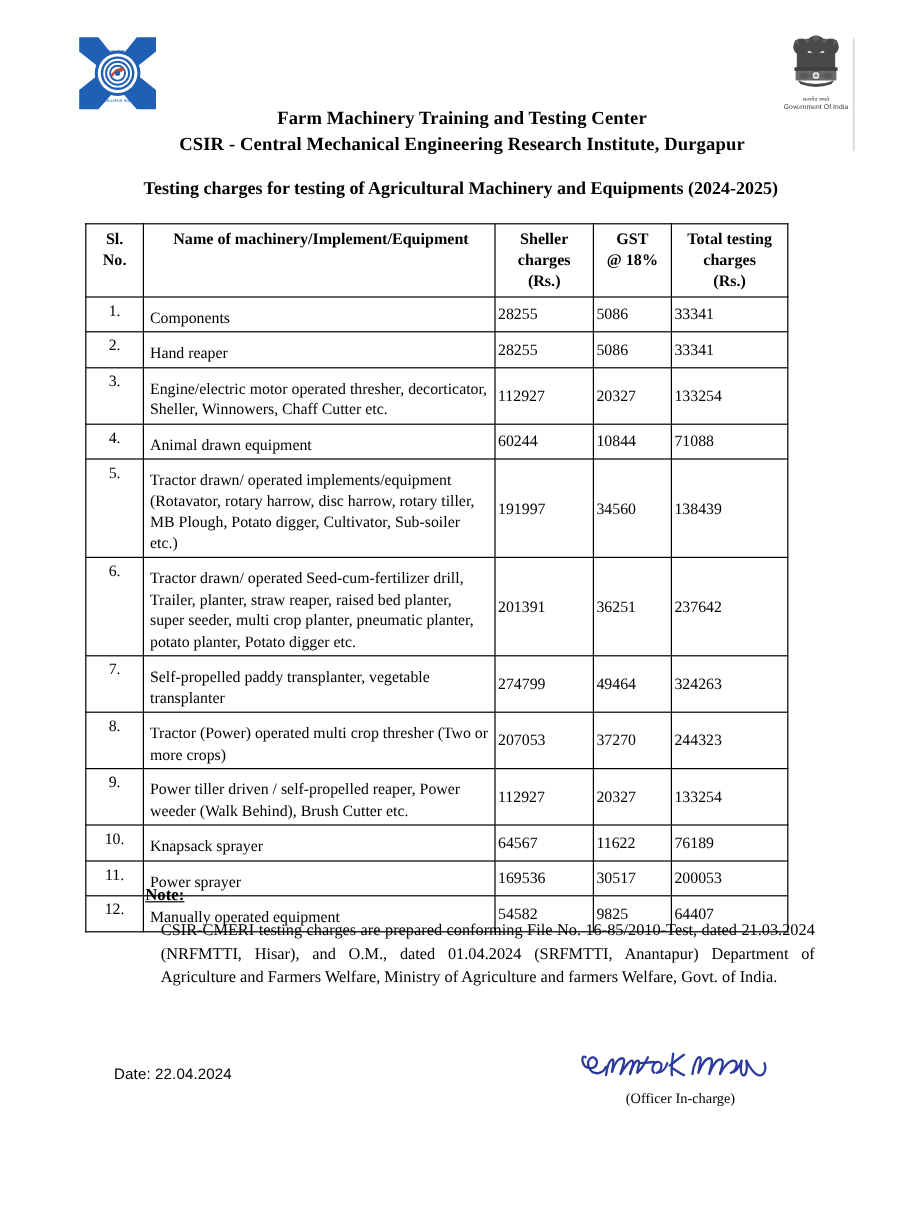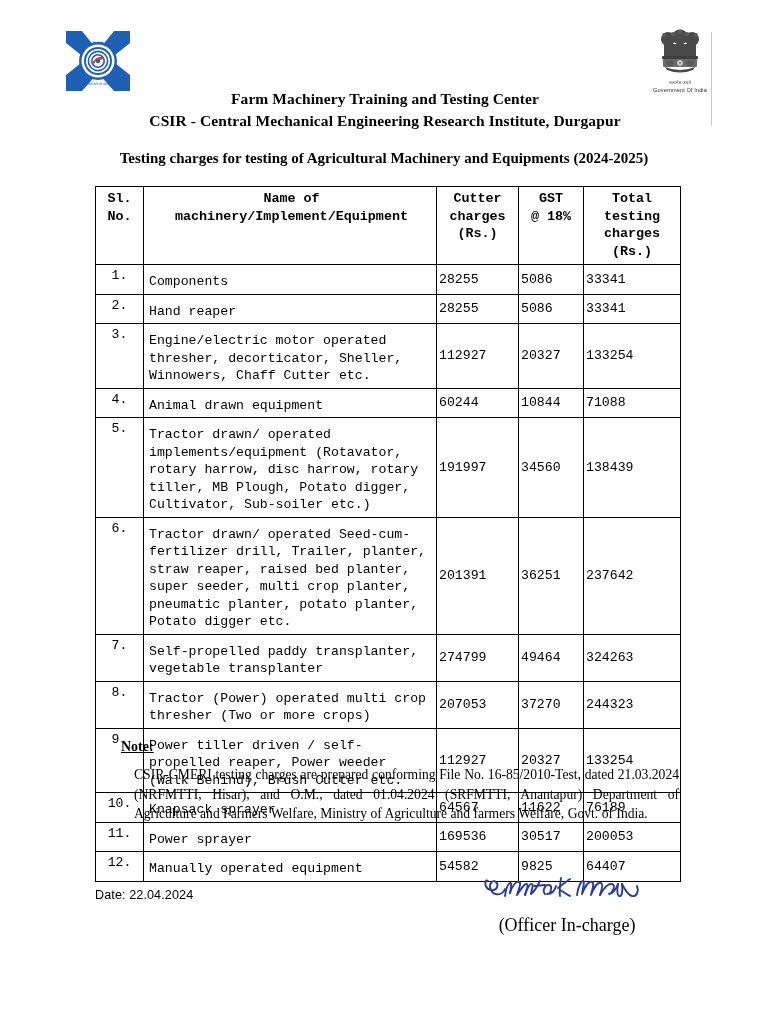--- a/index.html
+++ b/index.html
@@ -102,27 +102,26 @@
     width: 600px;
     text-align: center;
     font-size: 15px;
     font-weight: bold;
     line-height: 20px;
   }
 
   
   .charges-table {
     position: absolute;
-    left: 95px;
+    left: 71px;
     top: 186px;
     width: 585px;
     border-collapse: collapse;
     table-layout: fixed;
     font-size: 13.2px;
-    font-family: Liberation Mono, monospace;
   }
   .charges-table td, .charges-table th {
     border: 1px solid #000000;
     padding: 0;
     vertical-align: middle;
   }
   .charges-table th {
     font-weight: bold;
     text-align: center;
     vertical-align: top;
@@ -191,23 +190,23 @@
     left: 452px;
     top: 872px;
     width: 230px;
     text-align: center;
   }
   .signature-svg {
     display: block;
     margin: 0 auto;
   }
   .officer-caption {
-    font-size: 18px;
+    font-size: 12px;
     line-height: 18px;
-    margin-top: 10px;
+    margin-top: 0;
   }
 </style>
 </head>
 <body>
 
 <div class="page">
 
   <div class="header-zone">
 
     <div class="csir-logo">
@@ -288,21 +287,21 @@
       <col class="col-total">
     </colgroup>
     <thead>
       <tr>
         <th>
           <span>Sl.</span><br>
           <span>No.</span>
         </th>
         <th class="th-name">Name of machinery/Implement/Equipment</th>
         <th>
-          <span>Cutter</span><br>
+          <span>Sheller</span><br>
           <span>charges</span><br>
           <span>(Rs.)</span>
         </th>
         <th>
           <span>GST</span><br>
           <span>@ 18%</span>
         </th>
         <th>
           <span>Total testing</span><br>
           <span>charges</span><br>

